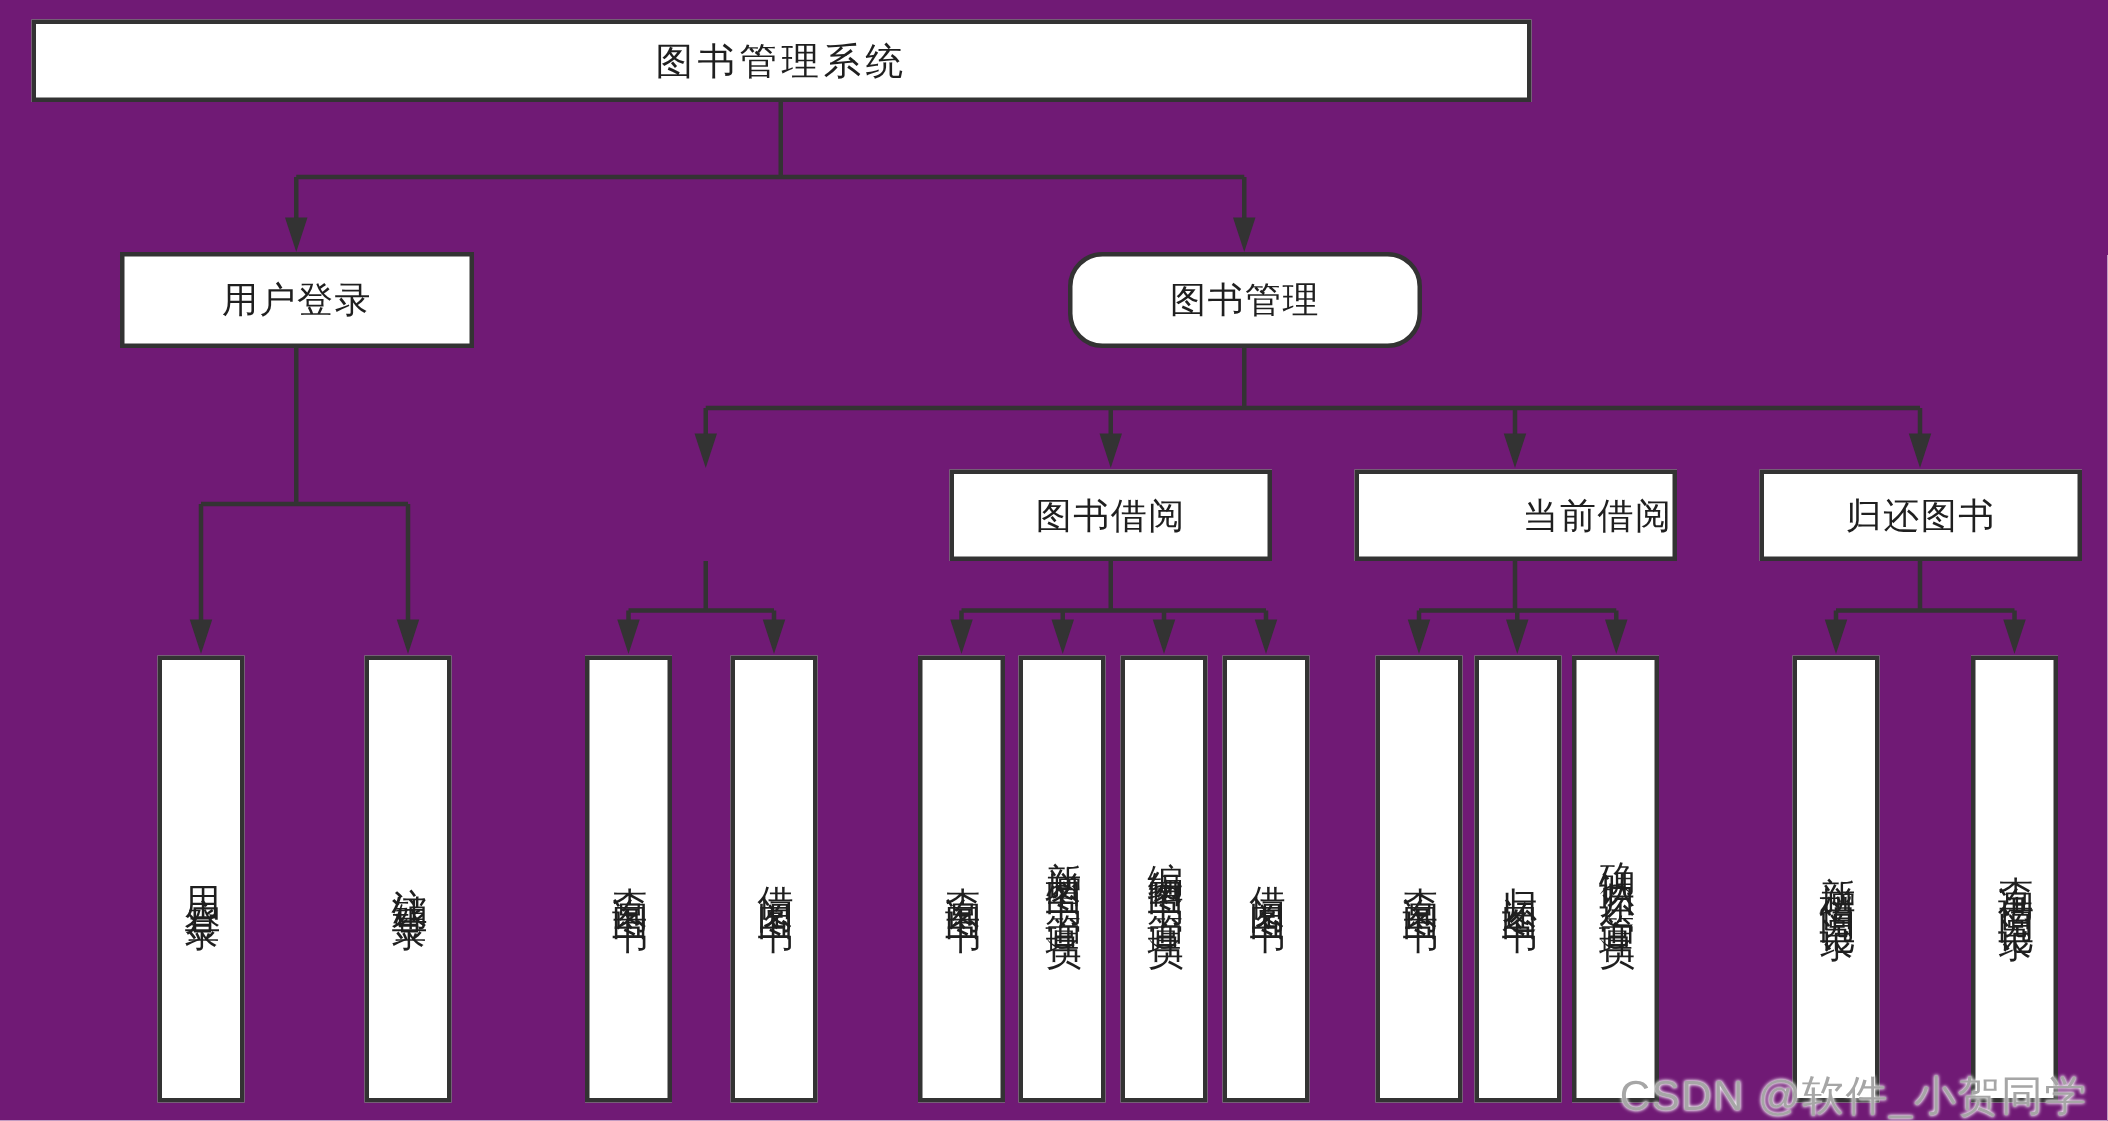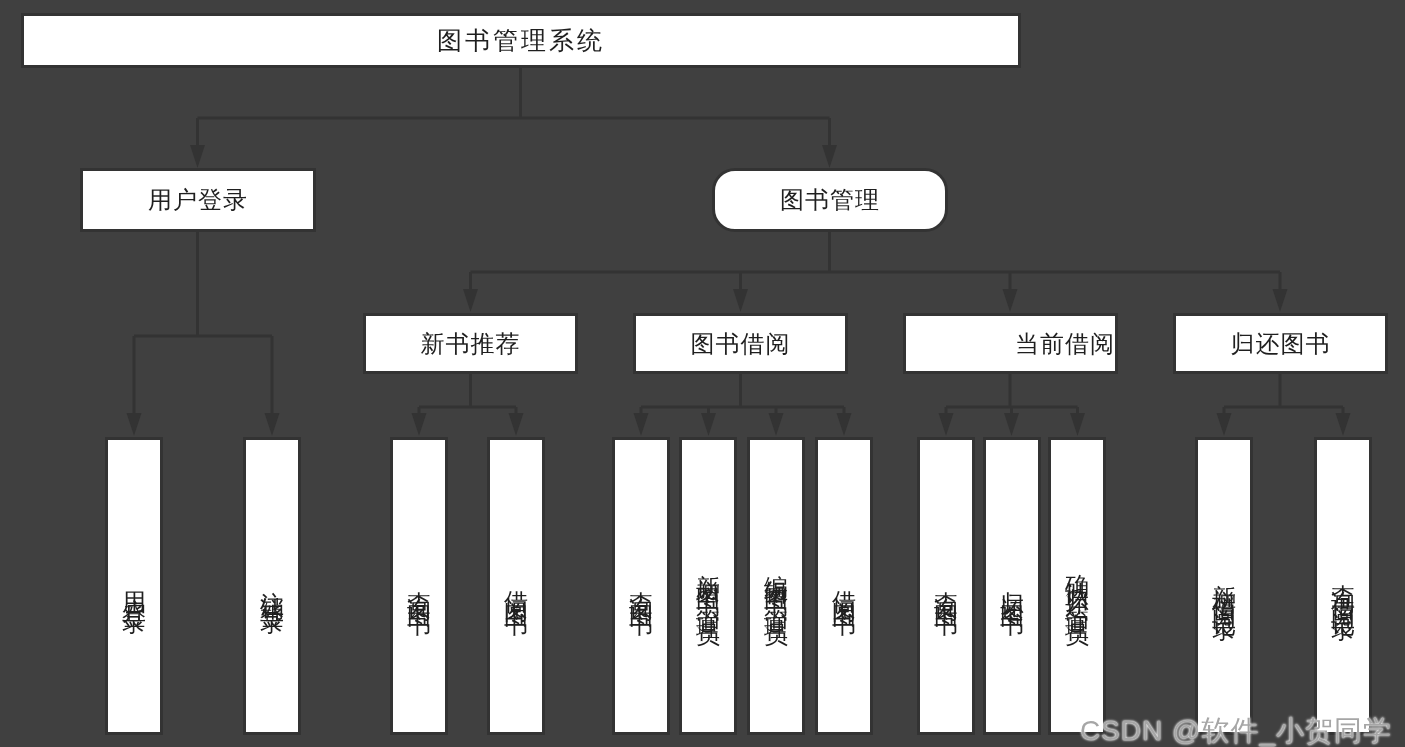--- a/index.html
+++ b/index.html
@@ -1,17 +1,17 @@
 <!DOCTYPE html>
 <html><head>
 <meta charset="utf-8">
 <style>
   html,body { margin:0; padding:0; background:#fff; }
   .canvas {
-    position:relative; width:1405px; height:747px; background:#404040;
+    position:relative; width:1405px; height:747px; background:#701a75;
     font-family:"Liberation Sans", sans-serif; overflow:hidden;
   }
   .connector-layer { position:absolute; left:0; top:0; width:1405px; height:747px; }
   .node {
     position:absolute; box-sizing:border-box; border:3px solid #333333;
     background:#ffffff; color:#1f1f1f;
     display:flex; align-items:center; justify-content:center;
     white-space:nowrap;
   }
   .root-node  { font-size:25px; letter-spacing:3px; }
@@ -87,23 +87,20 @@
     <span>图书管理系统</span>
   </div>
 
   <div class="node h-node" style="left:80px; top:168px; width:236px; height:64px;">
     <span>用户登录</span>
   </div>
   <div class="node h-node" style="left:712px; top:168px; width:236px; height:64px;border-radius:23px;">
     <span>图书管理</span>
   </div>
 
-  <div class="node h-node" style="left:363px; top:313px; width:215px; height:61px;">
-    <span>新书推荐</span>
-  </div>
   <div class="node h-node" style="left:633px; top:313px; width:215px; height:61px;">
     <span>图书借阅</span>
   </div>
   <div class="node h-node" style="left:903px; top:313px; width:215px; height:61px;justify-content:flex-end;">
     <span>当前借阅</span>
   </div>
   <div class="node h-node" style="left:1173px; top:313px; width:215px; height:61px;">
     <span>归还图书</span>
   </div>
 

